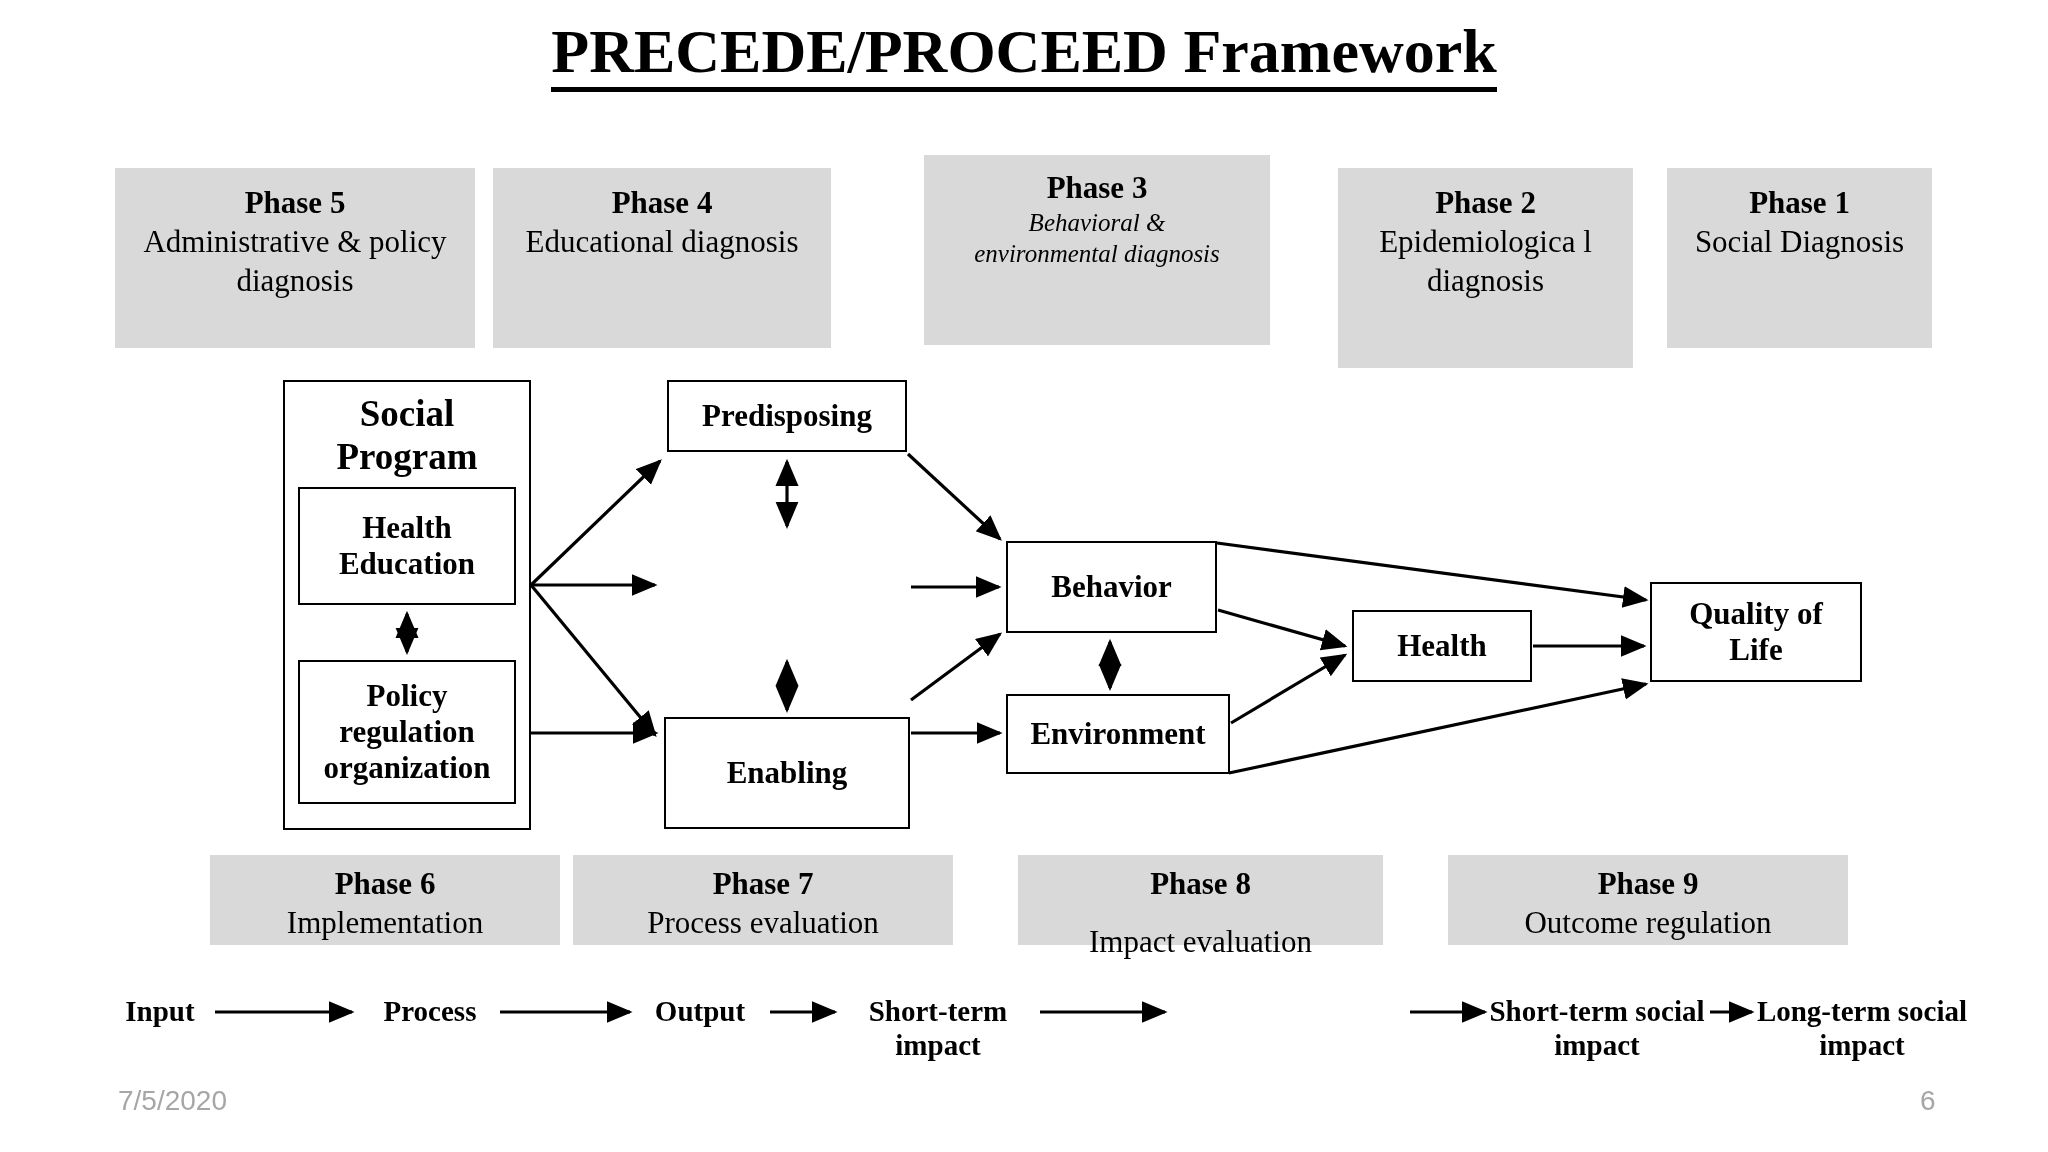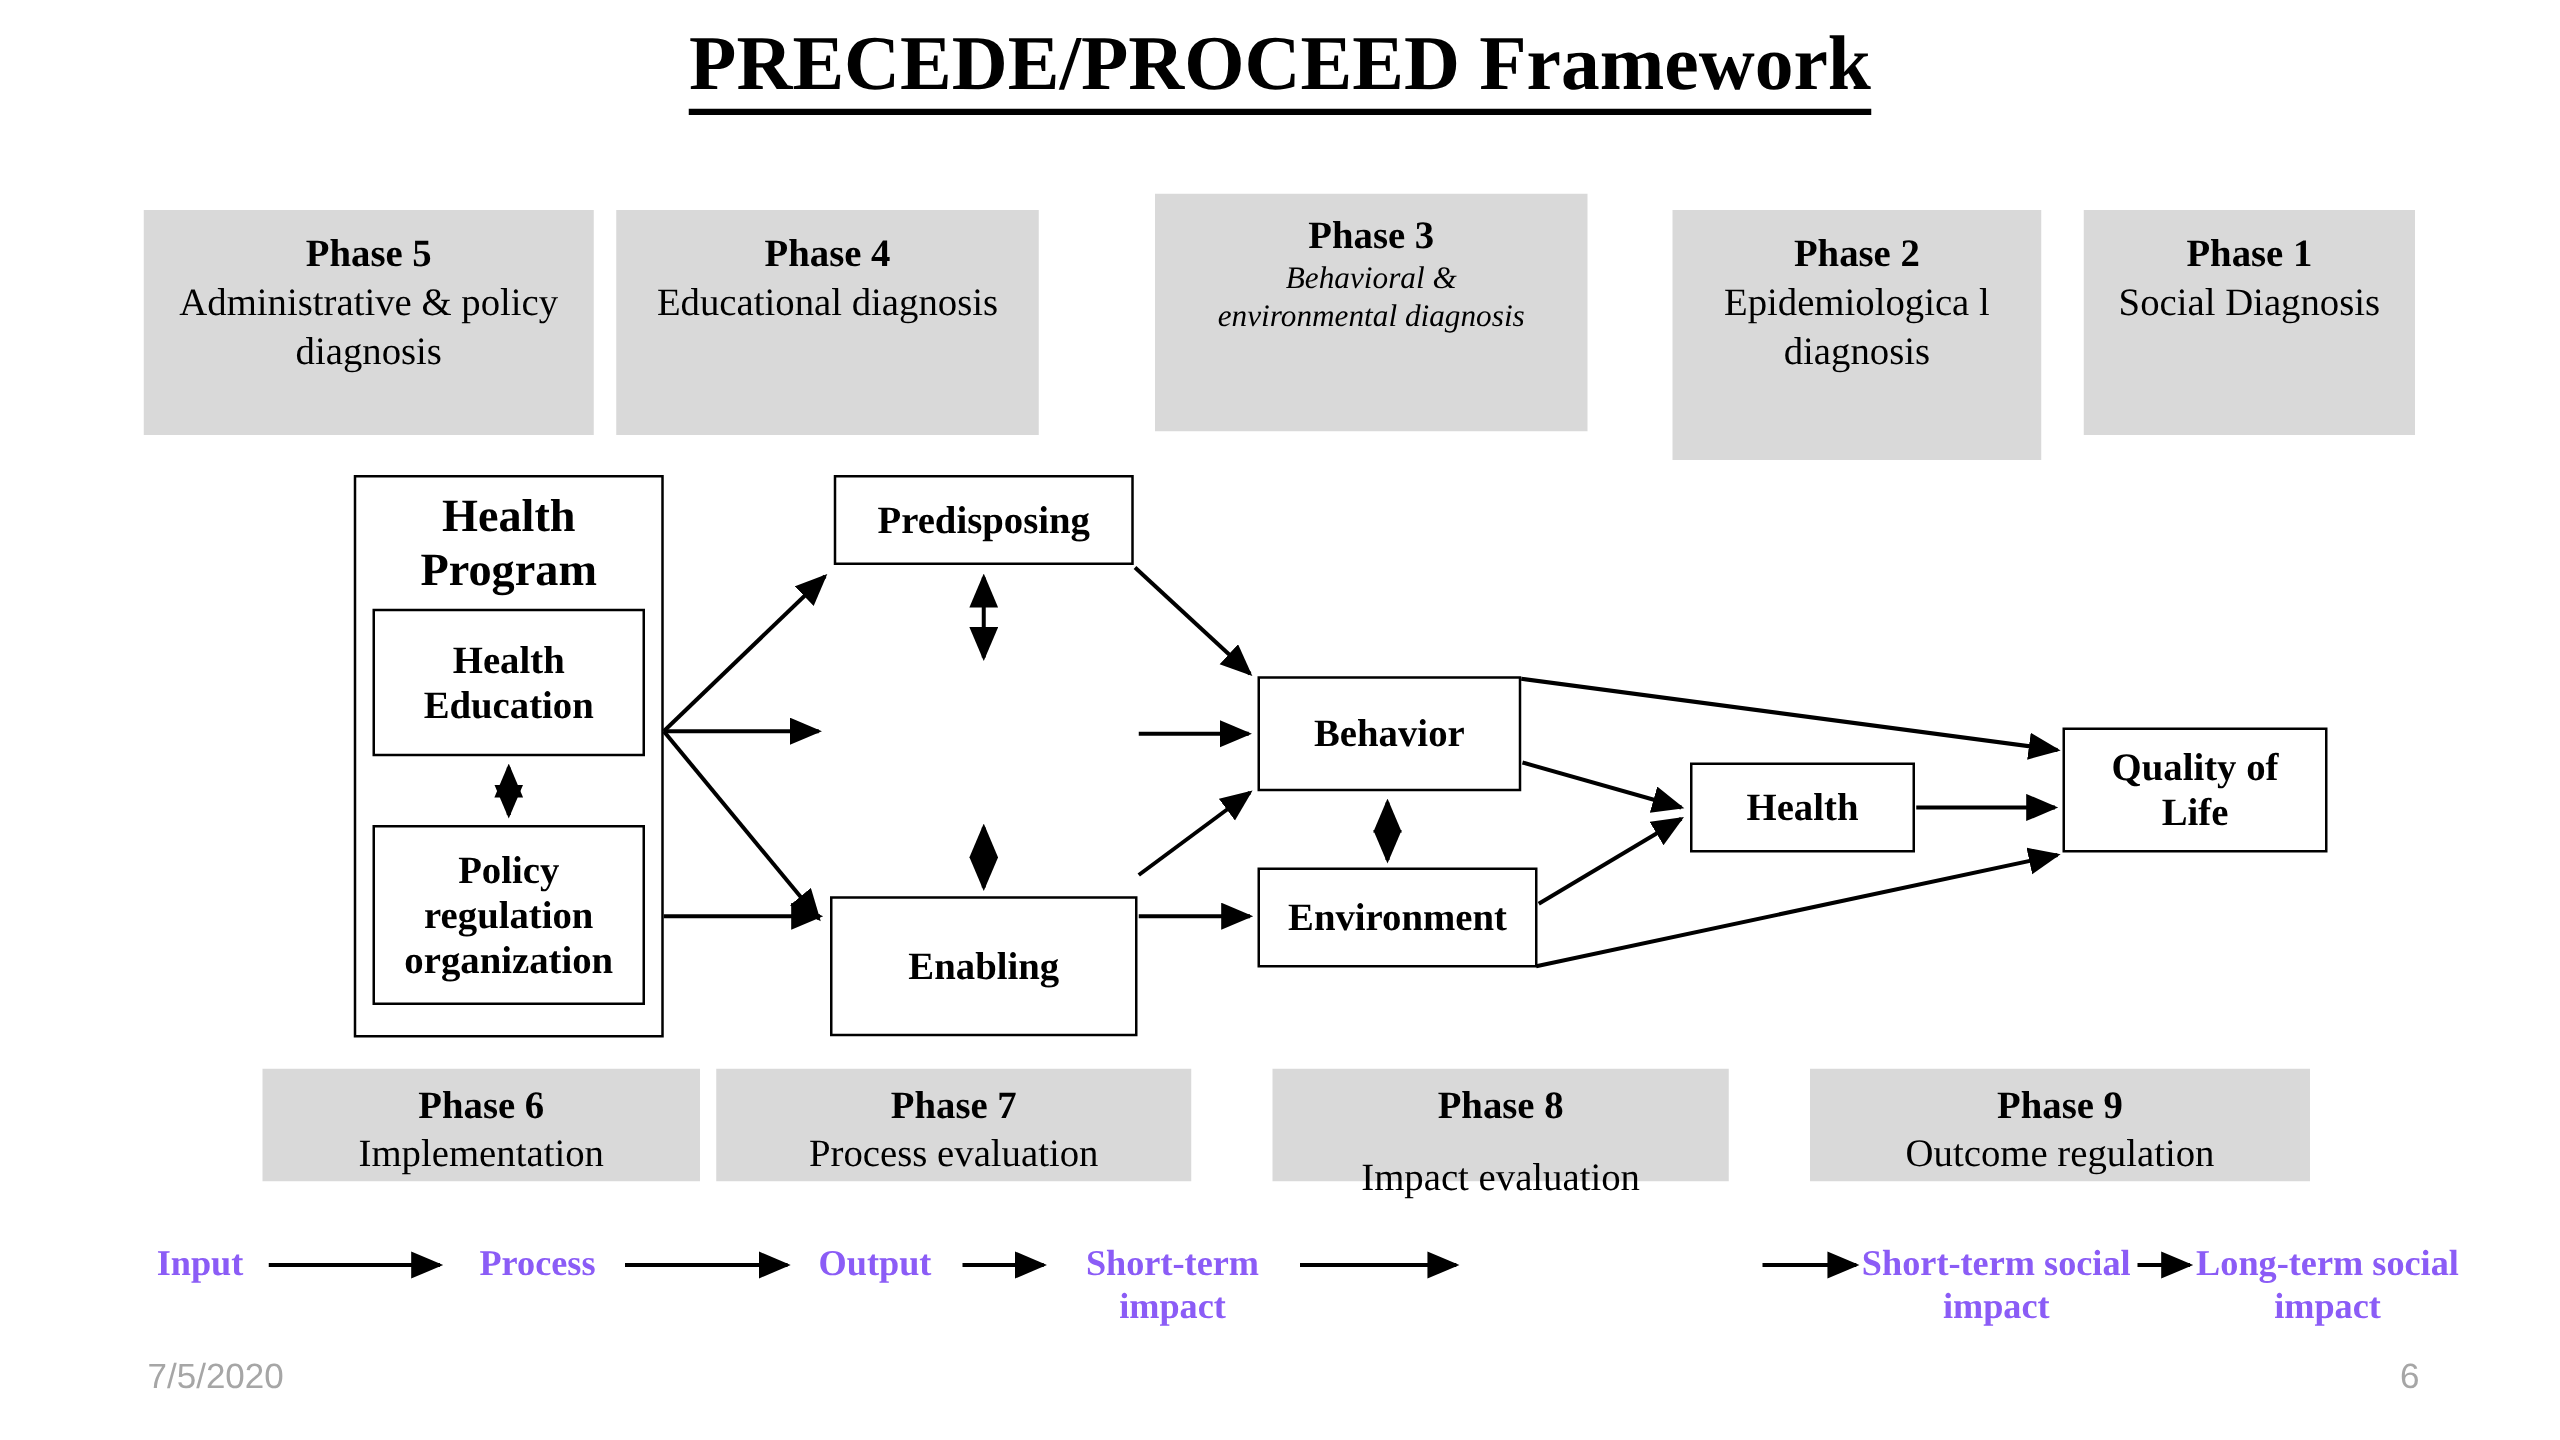--- a/index.html
+++ b/index.html
@@ -53,21 +53,21 @@
     justify-content:center;
     text-align:center;
     font-weight:bold;
     color:#000;
     line-height:1.16;
   }
 
   
   .flow{
     position:absolute;
-    font-weight:bold;font-size:29px;color:#8b5cf6;
+    font-weight:bold;font-size:29px;color:#000000;
     line-height:1.16;text-align:center;font-family:Liberation Serif, serif;
   }
 
   .meta{
     position:absolute;
     color:#a6a6a6;
     font-size:28px;
     font-family:"Liberation Sans","DejaVu Sans",sans-serif;
   }
 
@@ -99,21 +99,21 @@
     <div class="ptitle">Phase 2</div>
     <div class="pbody" style="width:262px;">Epidemiologica l diagnosis</div>
   </div>
 
   <div class="phase" style="left:1667px;top:168px;width:265px;height:180px;padding-top:16px;">
     <div class="ptitle">Phase 1</div>
     <div class="pbody" style="width:240px;">Social Diagnosis</div>
   </div>
 
   <div class="dbox" style="left:283px;top:380px;width:248px;height:450px;display:block;">
-    <div style="font-size:37px;line-height:1.17;padding-top:10px;">Health Program</div>
+    <div style="font-size:37px;line-height:1.17;padding-top:10px;">Social Program</div>
   </div>
 
   <div class="dbox" style="left:298px;top:487px;width:218px;height:118px;font-size:31px;">
     <div style="width:190px;">Health Education</div>
   </div>
 
   <div class="dbox" style="left:298px;top:660px;width:218px;height:144px;font-size:31px;">
     <div style="width:205px;">Policy regulation organization</div>
   </div>
 

